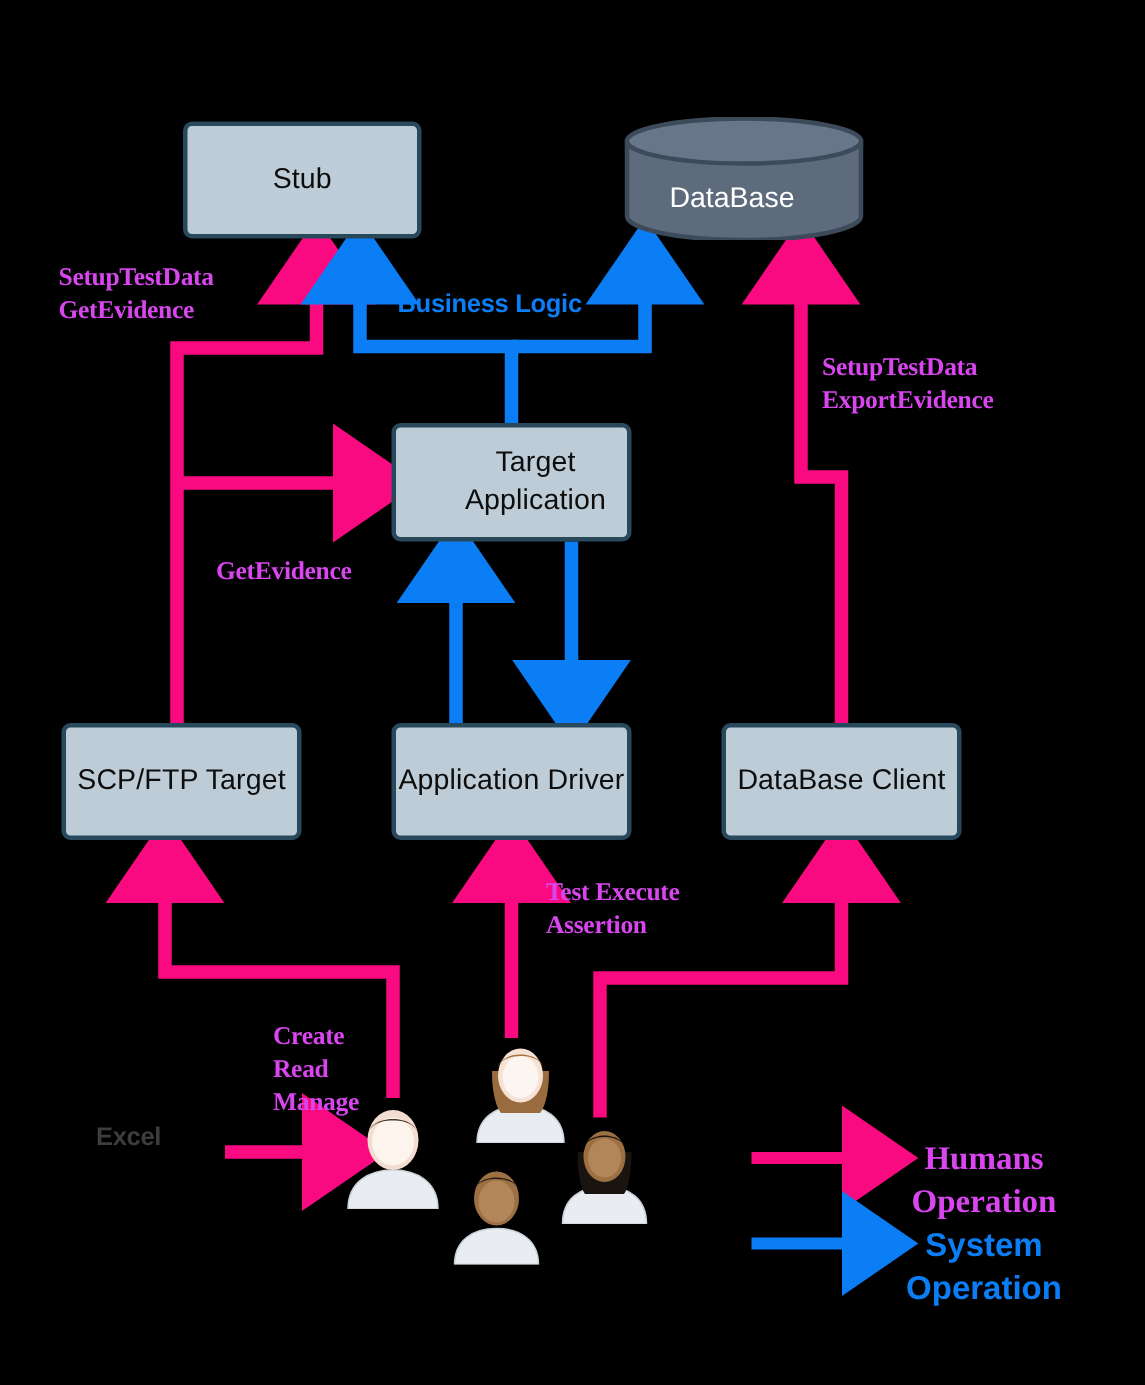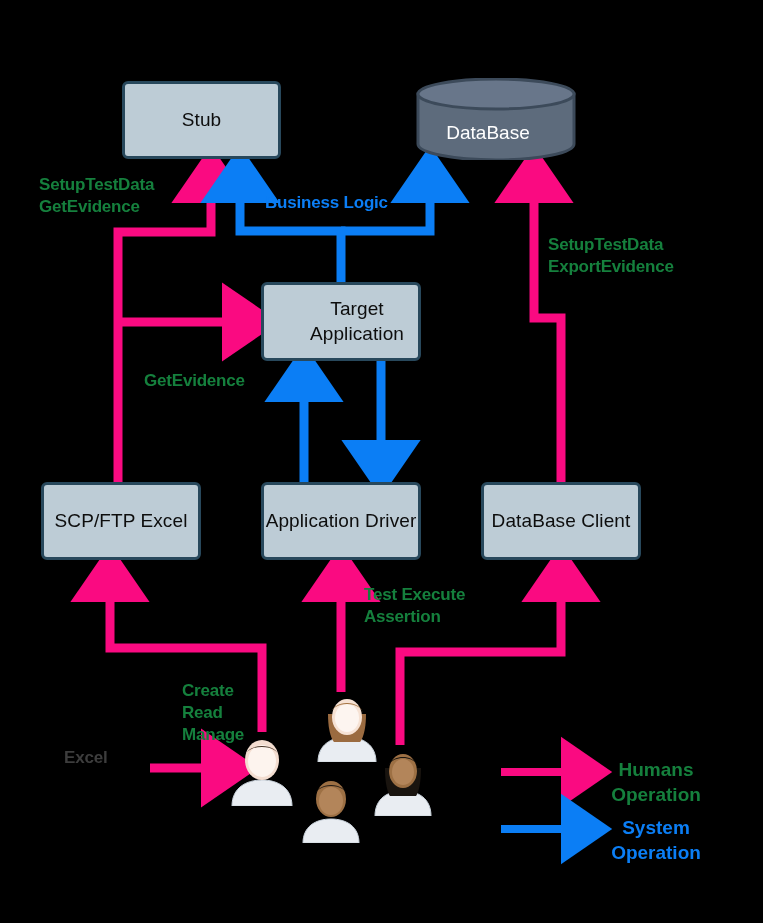--- a/index.html
+++ b/index.html
@@ -54,26 +54,26 @@
     pointer-events: none;
   }
   .lbl {
     position: absolute;
     font-size: 17px;
     font-weight: bold;
     line-height: 1.30;
     white-space: pre-line;
     letter-spacing: -0.2px;
   }
-  .lbl-pink { color: #15803d; }
+  .lbl-pink { color: #d946ef; font-family: Liberation Serif, serif; }
   .lbl-blue { color: #0b7ef5; }
   .lbl-gray { color: #3d3d3d; }
   .legend-lbl {
     position: absolute;
-    font-size: 19px;
+    font-size: 22px;
     font-weight: bold;
     line-height: 1.30;
     white-space: pre-line;
     text-align: center;
   }
   .person {
     position: absolute;
   }
 </style>
 </head>
@@ -128,21 +128,21 @@
     <div class="db-label">DataBase</div>
   </div>
 
   <div class="node-box" style="left:261px; top:282px; width:160px; height:79px;padding-left:32px;">
     <span>Target
 Application</span>
   </div>
 
   <div class="node-box" style="left:41px; top:482px; width:160px; height:78px;">
     <span>SCP/FTP
-Excel</span>
+Target</span>
   </div>
 
   <div class="node-box" style="left:481px; top:482px; width:160px; height:78px;">
     <span>DataBase
 Client</span>
   </div>
 
   <div class="node-box" style="left:261px; top:482px; width:160px; height:78px;">
     <span>Application
 Driver</span>

